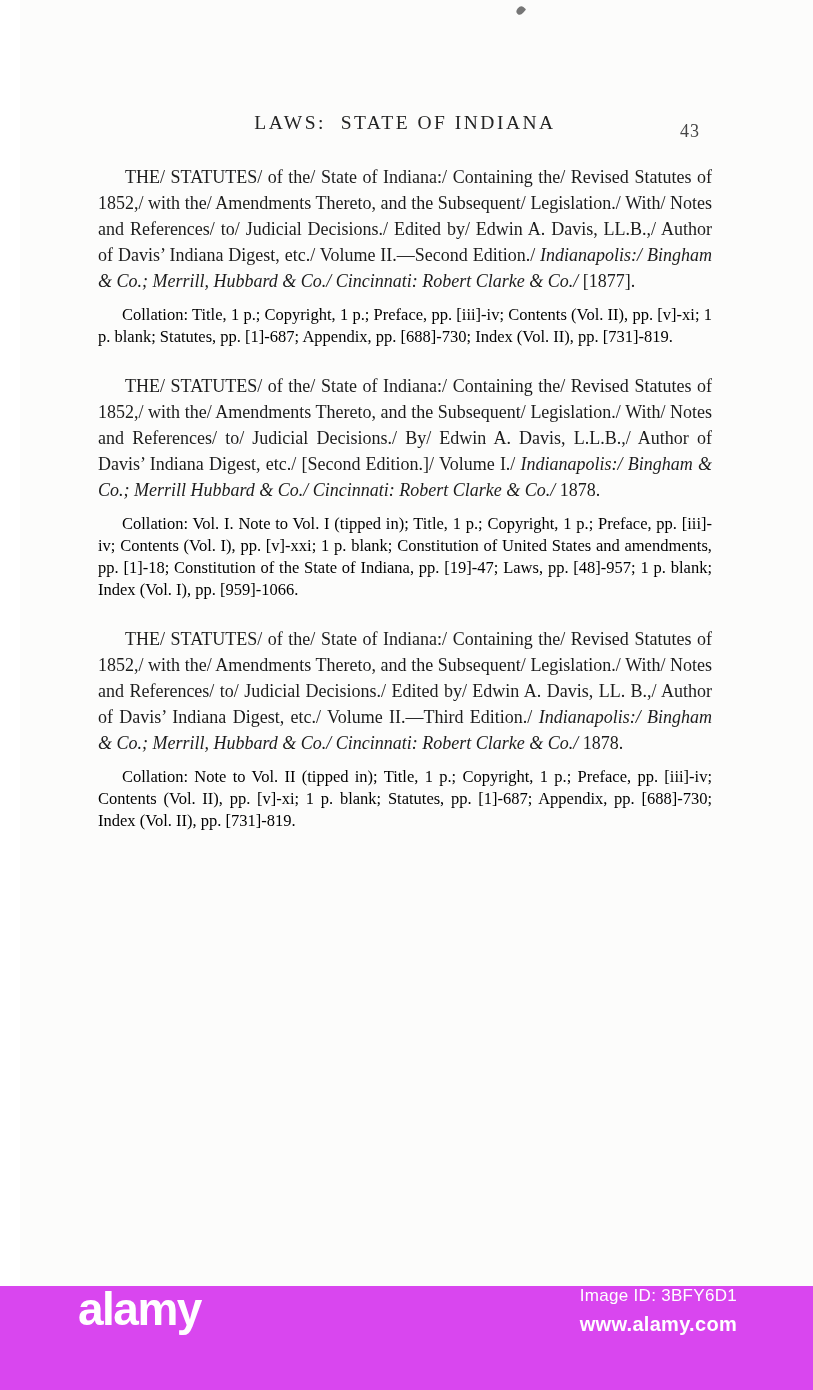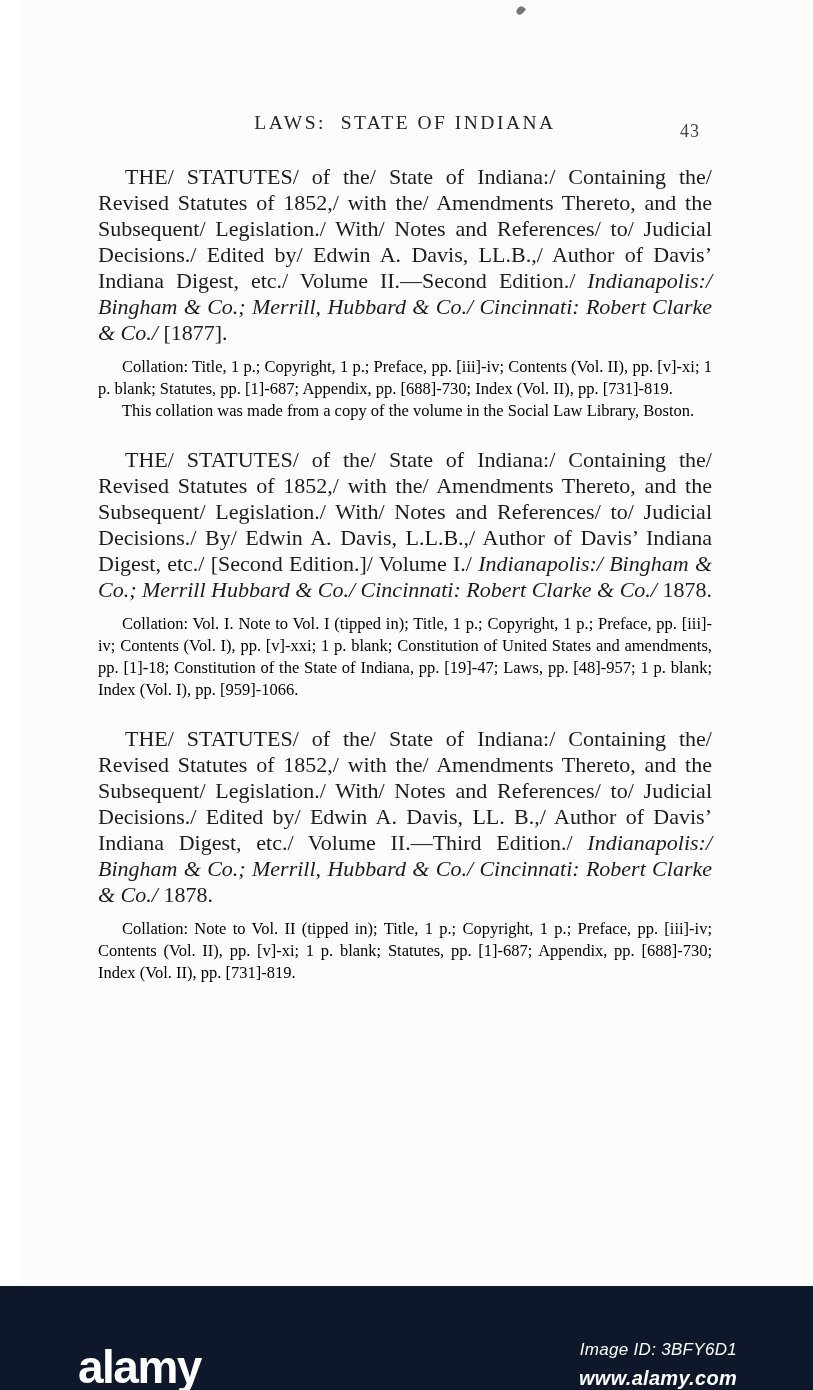--- a/index.html
+++ b/index.html
@@ -62,21 +62,21 @@
     top: 9px;
     font-size: 18px;
     letter-spacing: 1px;
     color: #454545;
   }
 
   
   .entry { margin-bottom: 25px; }
   .entry-title {
     margin: 0 0 10px 0;
-    font-size: 22px;
+    font-size: 18px;
     line-height: 26px;
     text-align: justify;
     text-indent: 27px;
     -webkit-hyphens: auto;
     hyphens: auto;
     color: #1c1c1c;
   }
   .imprint { font-style: italic; }
 
   .collation {
@@ -88,38 +88,37 @@
     -webkit-hyphens: auto;
     hyphens: auto;
     color: #000000;
   }
 
   
   .alamy-bar {
     box-sizing: border-box;
     width: 813px;
     height: 104px;
-    background: #0f172a;
+    background: #d946ef;
     display: flex;
-    align-items: flex-end;
+    align-items: flex-start;
     justify-content: space-between;
     padding: 0 76px 0 78px;
     font-family: "Liberation Sans", "DejaVu Sans", sans-serif;
   }
   .alamy-logo {
     color: #ffffff;
     font-weight: 700;
     font-size: 46px;
     letter-spacing: -1.5px;
     line-height: 1;
   }
   .alamy-info {
     text-align: right;
     color: #ffffff;
-    font-style: italic;
   }
   .image-id {
     font-size: 17px;
     margin-bottom: 7px;
     letter-spacing: .3px;
   }
   .alamy-url {
     font-size: 20px;
     font-weight: 700;
     letter-spacing: .3px;
@@ -135,21 +134,20 @@
   <div class="content">
 
     <header class="page-header">
       <span class="header-title">LAWS:  STATE OF INDIANA</span>
       <span class="page-number">43</span>
     </header>
 
     <section class="entry">
       <p class="entry-title"><span>THE/ STATUTES/ of the/ State of Indiana:/ Containing the/ Revised Statutes of 1852,/ with the/ Amendments Thereto, and the Subsequent/ Legislation./ With/ Notes and References/ to/ Judicial Decisions./ Edited by/ Edwin A. Davis, LL.B.,/ Author of Davis’ Indiana Digest, etc./ Volume II.—Second Edition./</span> <span class="imprint">Indianapolis:/ Bingham &amp; Co.; Merrill, Hubbard &amp; Co./ Cincinnati: Robert Clarke &amp; Co./</span> <span>[1877].</span></p>
       <p class="collation">Collation: Title, 1 p.; Copyright, 1 p.; Preface, pp. [iii]-iv; Contents (Vol. II), pp. [v]-xi; 1 p. blank; Statutes, pp. [1]-687; Appendix, pp. [688]-730; Index (Vol. II), pp. [731]-819.</p>
-      <p class="collation">This collation was made from a copy of the volume in the Social Law Library, Boston.</p>
     </section>
 
     <section class="entry">
       <p class="entry-title"><span>THE/ STATUTES/ of the/ State of Indiana:/ Containing the/ Revised Statutes of 1852,/ with the/ Amendments Thereto, and the Subsequent/ Legislation./ With/ Notes and References/ to/ Judicial Decisions./ By/ Edwin A. Davis, L.L.B.,/ Author of Davis’ Indiana Digest, etc./ [Second Edition.]/ Volume I./</span> <span class="imprint">Indianapolis:/ Bingham &amp; Co.; Merrill Hubbard &amp; Co./ Cincinnati: Robert Clarke &amp; Co./</span> <span>1878.</span></p>
       <p class="collation">Collation: Vol. I.  Note to Vol. I (tipped in); Title, 1 p.; Copyright, 1 p.; Preface, pp. [iii]-iv; Contents (Vol. I), pp. [v]-xxi; 1 p. blank; Constitution of United States and amendments, pp. [1]-18; Constitution of the State of Indiana, pp. [19]-47; Laws, pp. [48]-957; 1 p. blank; Index (Vol. I), pp. [959]-1066.</p>
     </section>
 
     <section class="entry">
       <p class="entry-title"><span>THE/ STATUTES/ of the/ State of Indiana:/ Containing the/ Revised Statutes of 1852,/ with the/ Amendments Thereto, and the Subsequent/ Legislation./ With/ Notes and References/ to/ Judicial Decisions./ Edited by/ Edwin A. Davis, LL. B.,/ Author of Davis’ Indiana Digest, etc./ Volume II.—Third Edition./</span> <span class="imprint">Indianapolis:/ Bingham &amp; Co.; Merrill, Hubbard &amp; Co./ Cincinnati: Robert Clarke &amp; Co./</span> <span>1878.</span></p>
       <p class="collation">Collation: Note to Vol. II (tipped in); Title, 1 p.; Copyright, 1 p.; Preface, pp. [iii]-iv; Contents (Vol. II), pp. [v]-xi; 1 p. blank; Statutes, pp. [1]-687; Appendix, pp. [688]-730; Index (Vol. II), pp. [731]-819.</p>

